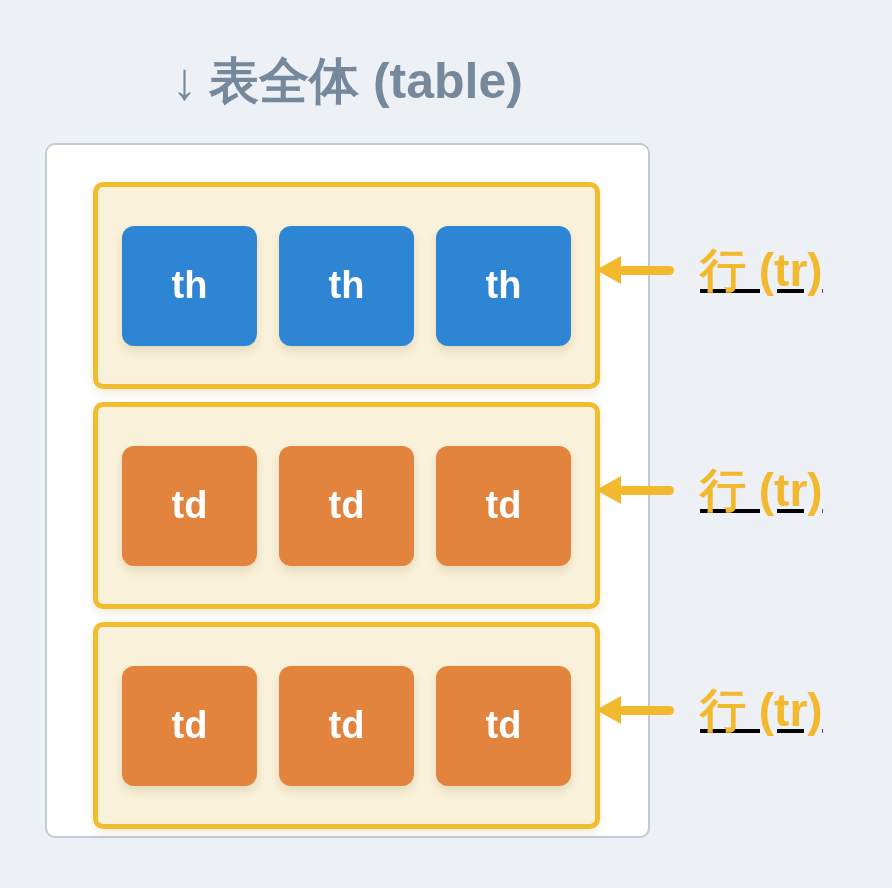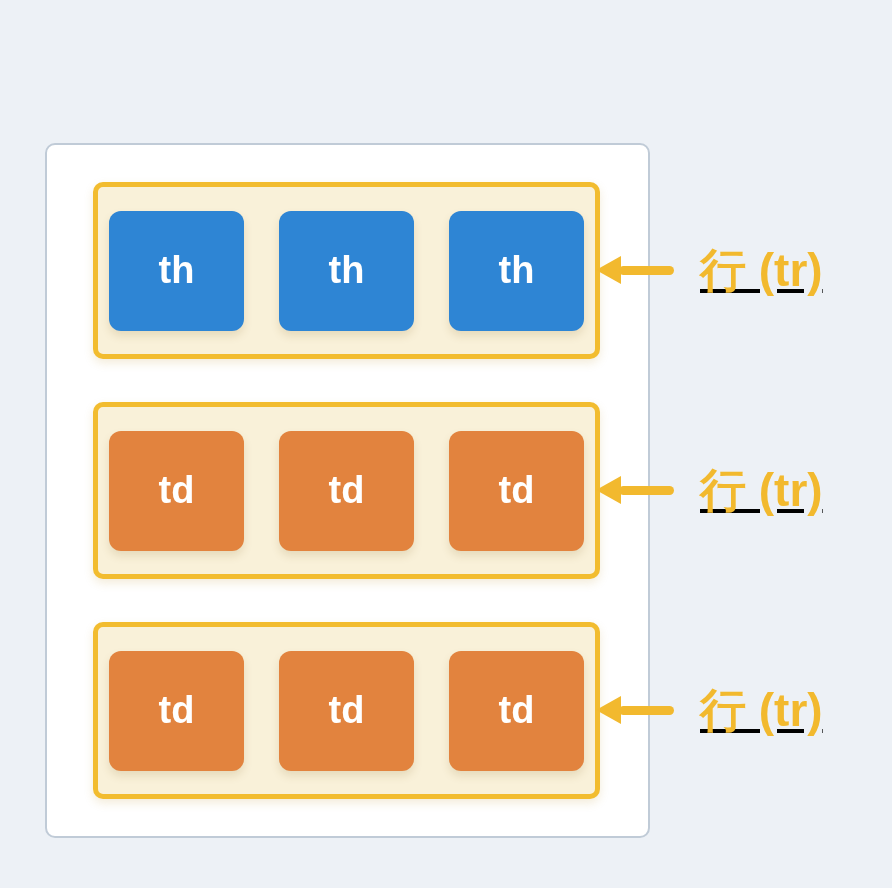--- a/index.html
+++ b/index.html
@@ -51,28 +51,28 @@
     height: 695px;
     background: #FFFFFF;
     border: 2px solid var(--container-border);
     border-radius: 10px;
   }
 
   .row-box {
     position: absolute;
     left: 93px;
     width: 507px;
-    height: 177px;
+    height: 207px;
     background: var(--row-bg);
     border: 5px solid var(--row-border);
     border-radius: 10px;
     display: flex;
     align-items: center;
     justify-content: center;
-    gap: 35px;
+    gap: 22px;
     box-shadow: 0 4px 10px rgba(190, 150, 50, 0.18);
     z-index: 2;
   }
 
   .cell {
     width: 135px;
     height: 120px;
     border-radius: 12px;
     display: flex;
     align-items: center;
@@ -115,20 +115,23 @@
     color: var(--annotation);
     white-space: nowrap;
     line-height: 56px;
   }
 </style>
 </head>
 <body>
 
 <div class="canvas">
 
+  <div class="title">
+    <span class="down-arrow">↓</span><span>表全体 (table)</span>
+  </div>
 
   <div class="table-box"></div>
 
 <div class="row-box" style="top: 182px;">
       <div class="cell th">th</div>
       <div class="cell th">th</div>
       <div class="cell th">th</div>
     </div>
     <div class="annotation" style="top: 242px;">
       <span class="arrow-head"></span>

